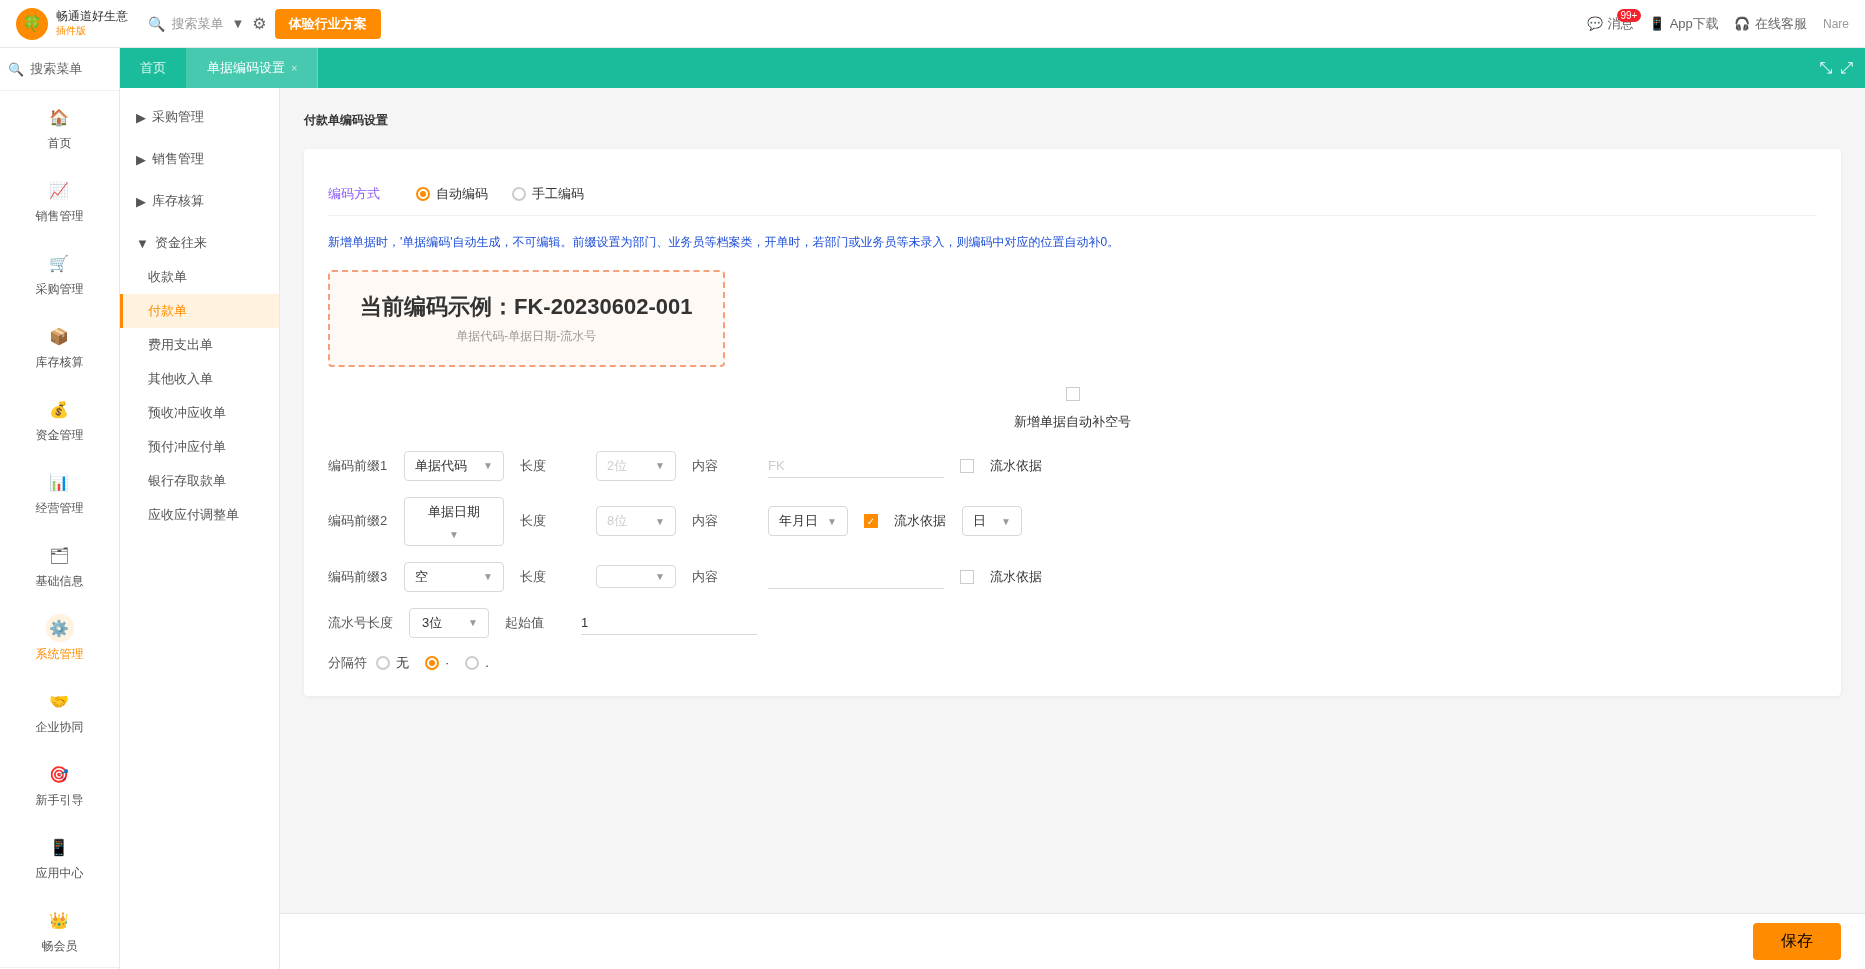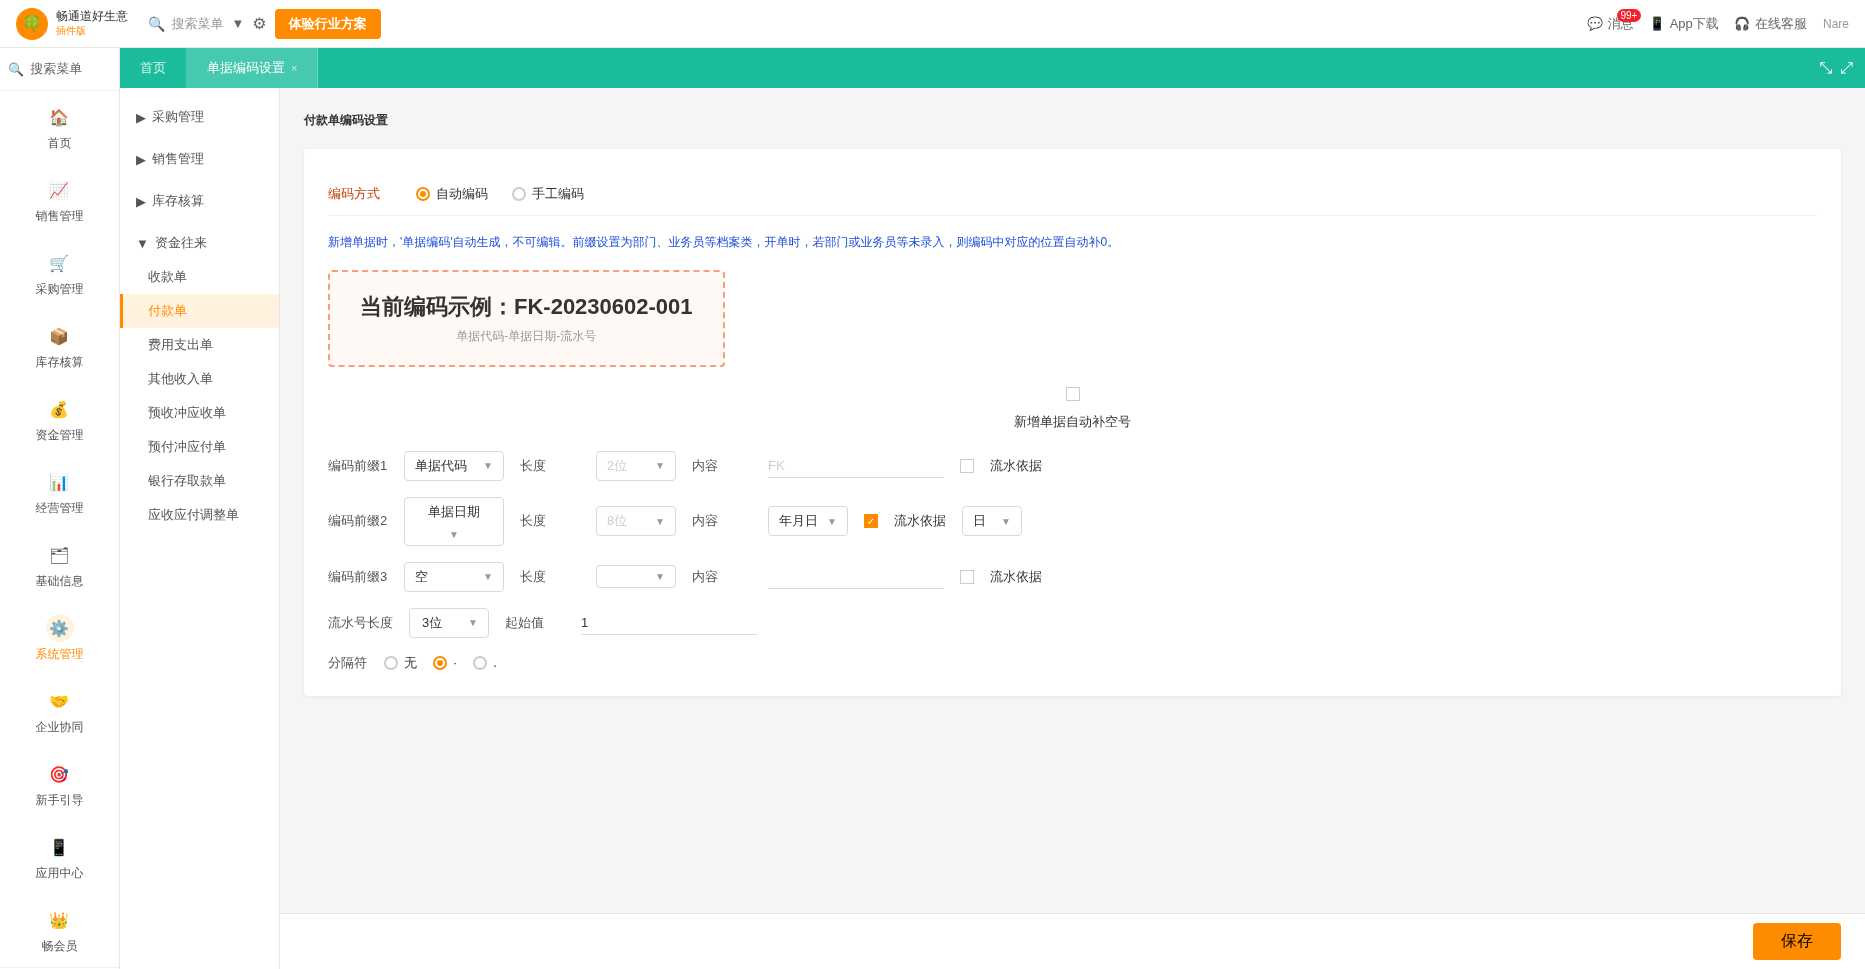--- a/index.html
+++ b/index.html
@@ -217,21 +217,21 @@
 
     
     .encoding-type-row {
       display: flex;
       align-items: center;
       padding: 12px 0;
       border-bottom: 1px solid #f0f0f0;
       margin-bottom: 16px;
       gap: 24px;
     }
-    .encoding-label { font-size: 13px; color: #c2410c; margin-right: 12px; }
+    .encoding-label { font-size: 13px; color: #8b5cf6; margin-right: 12px; }
     .radio-option { display: flex; align-items: center; gap: 6px; cursor: pointer; font-size: 13px; color: #333; }
     .radio-dot {
       width: 14px; height: 14px;
       border-radius: 50%;
       border: 2px solid #ccc;
       display: flex; align-items: center; justify-content: center;
     }
     .radio-dot.checked { border-color: #ff8c00; }
     .radio-dot.checked::after {
       content: '';
@@ -325,21 +325,21 @@
       border: 1px solid #ccc;
       display: inline-flex; align-items: center; justify-content: center;
       cursor: pointer; font-size: 10px; flex-shrink: 0;
     }
     .checkbox-inline.checked { background: #ff8c00; border-color: #ff8c00; color: #fff; }
 
     
     .separator-row {
       display: flex;
       align-items: center;
-      gap: 16px;
+      gap: 8px;
       margin-top: 8px;
     }
     .separator-label { font-size: 13px; color: #555; min-width: 40px; }
     .separator-options { display: flex; gap: 16px; }
 
     
     .page-footer {
       height: 56px;
       background: #fff;
       border-top: 1px solid #e8e8e8;

